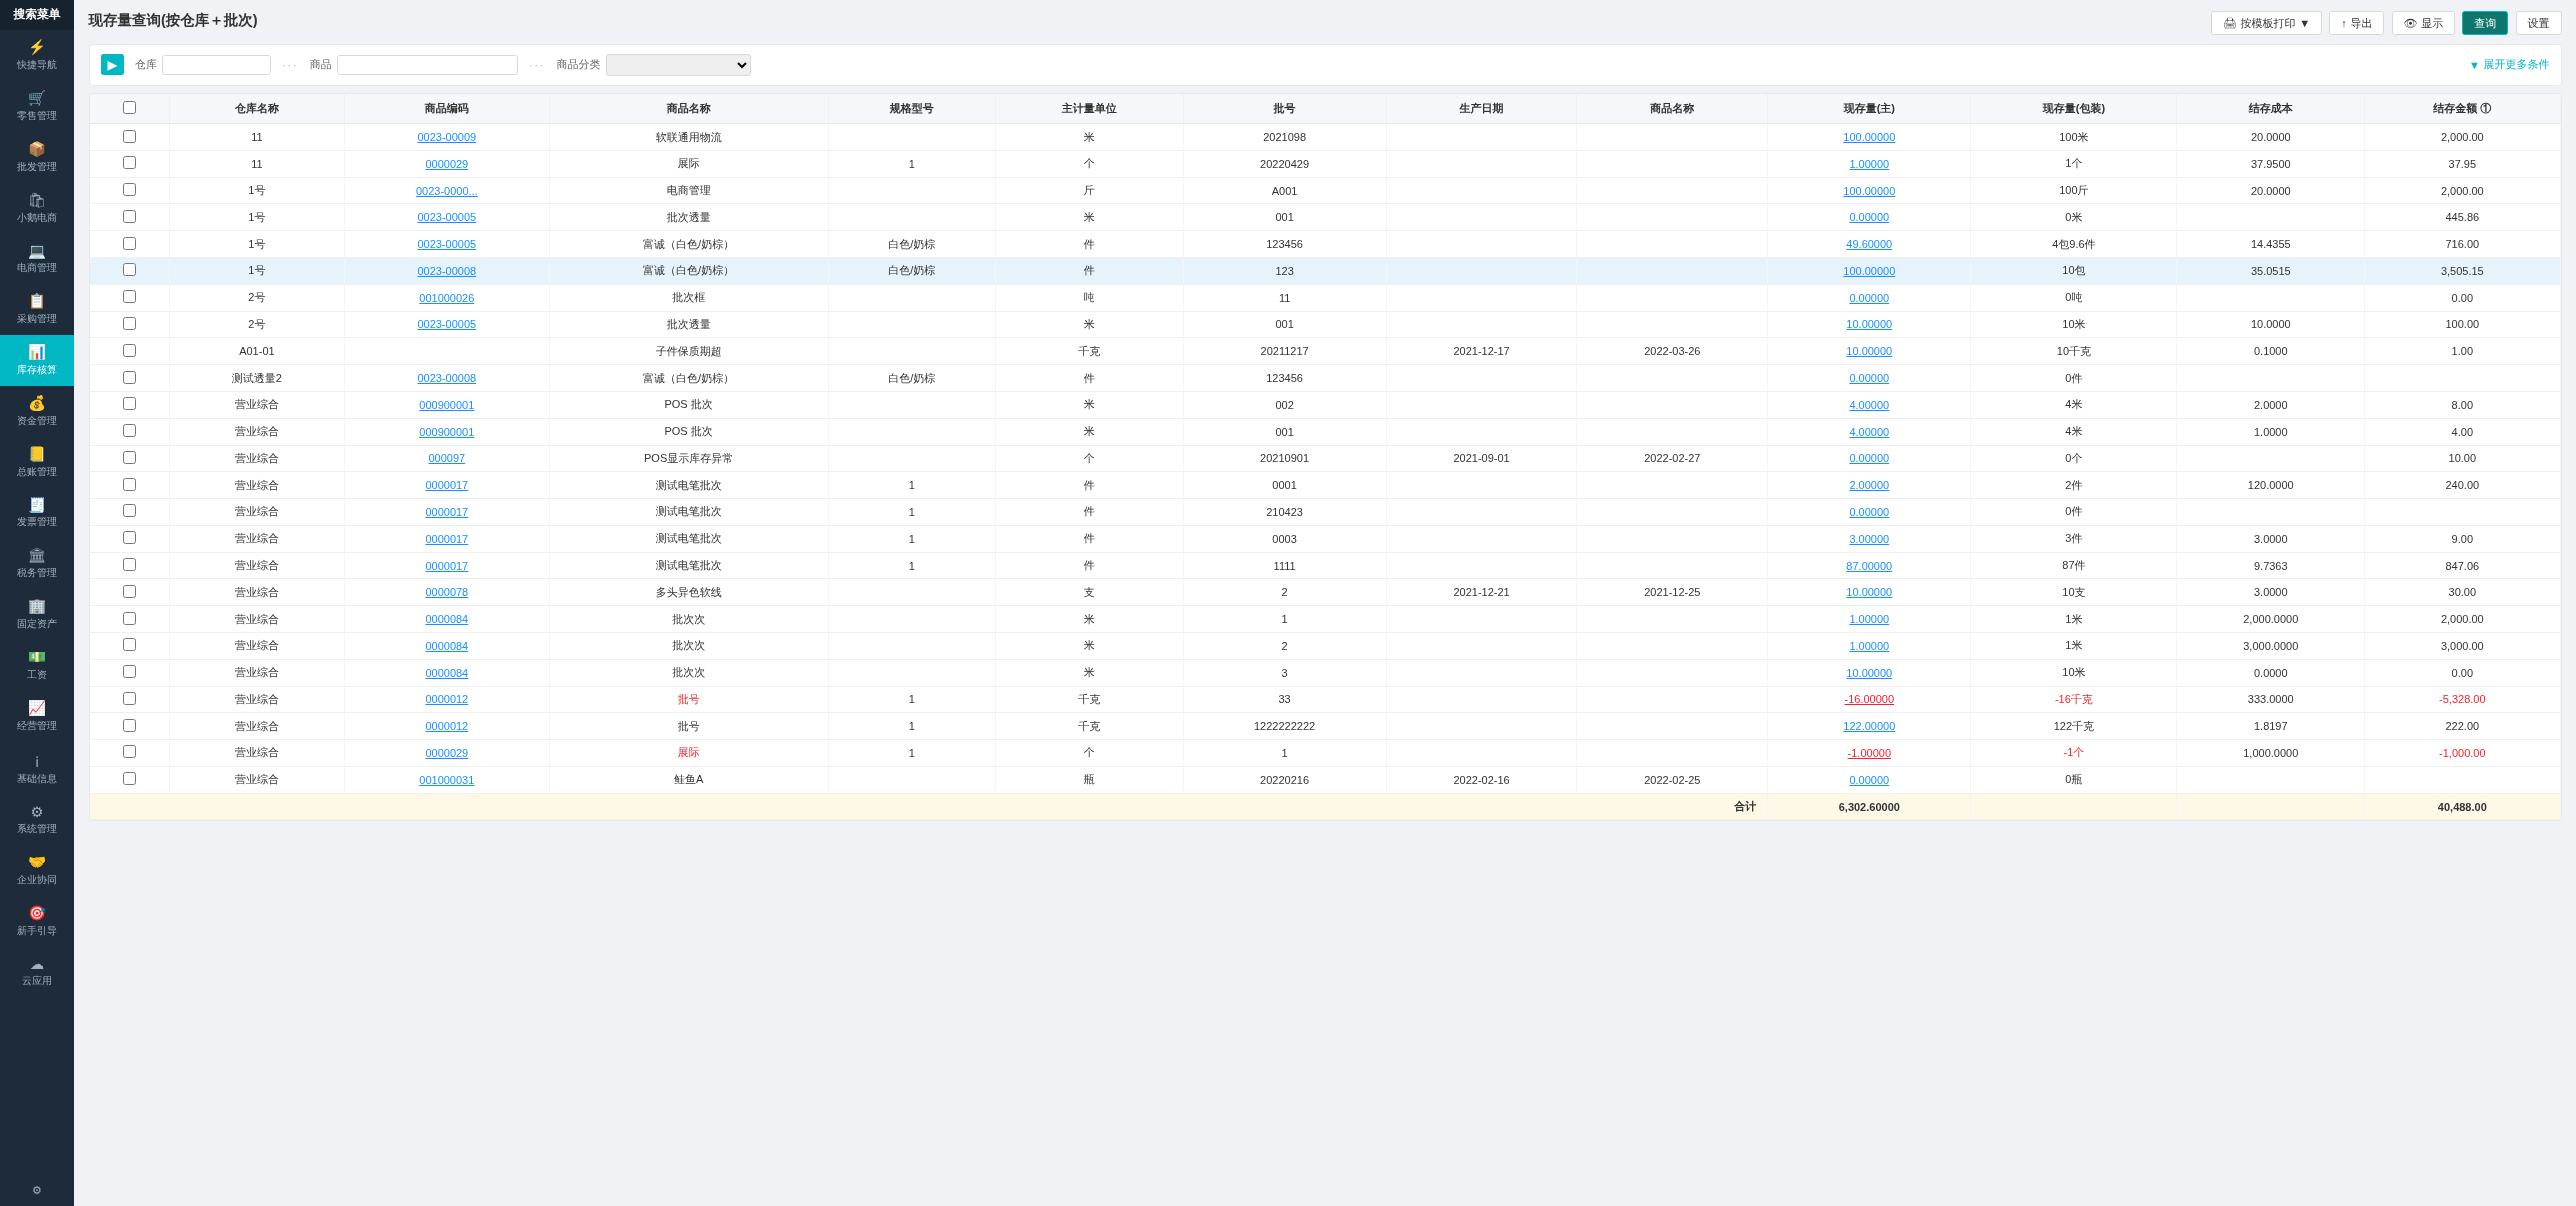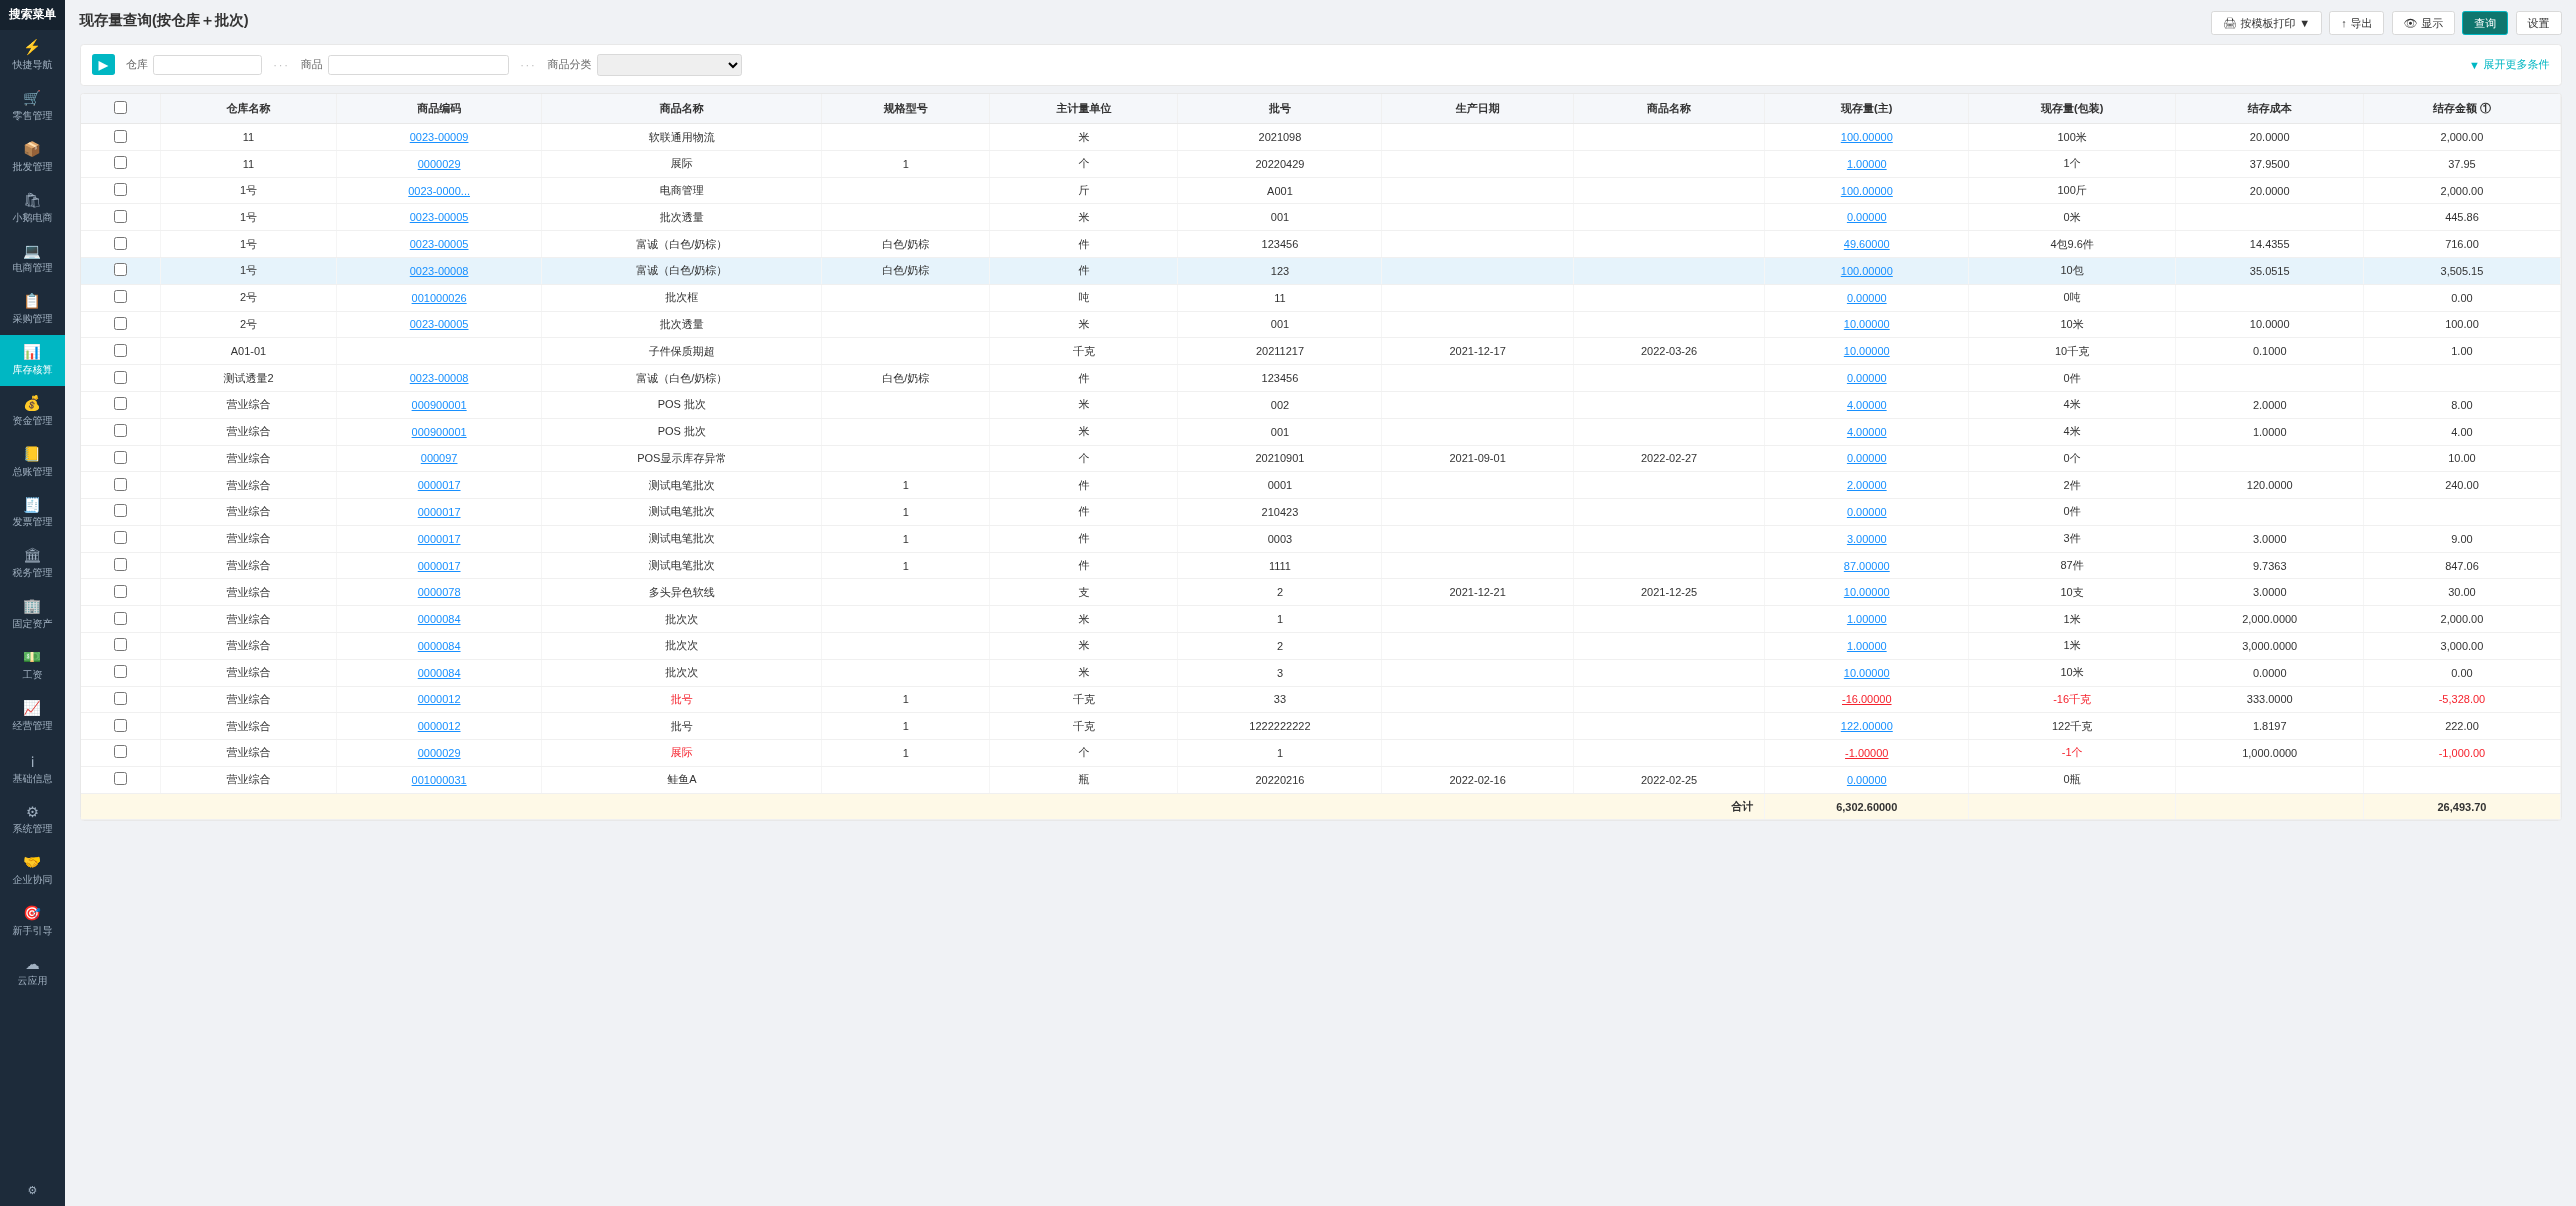--- a/index.html
+++ b/index.html
@@ -1,19 +1,19 @@
 <!DOCTYPE html>
 <html style="font-size:14.5px"><head>
   <meta charset="utf-8">
   <style>
     * { box-sizing: border-box; margin: 0; padding: 0; }
     body { font-family: 'Microsoft YaHei', Arial, sans-serif; font-size: 11px; background: #f0f2f5; display: flex; height: 100vh; overflow: hidden; }
     
     
-    .sidebar { width: 65px; background: #1d2b3a; color: #a0b0c0; display: flex; flex-direction: column; align-items: center; padding-top: 0; flex-shrink: 0; }
+    .sidebar { width: 74px; background: #1d2b3a; color: #a0b0c0; display: flex; flex-direction: column; align-items: center; padding-top: 0; flex-shrink: 0; }
     .sidebar-logo { width: 100%; background: #16222e; padding: 7.2px 0; text-align: center; color: #fff; font-size: 11.8px; font-weight: bold; cursor: pointer; }
     .sidebar-item { width: 100%; text-align: center; padding: 9px 3.6px; cursor: pointer; color: #a0b0c0; font-size: 10px; transition: background 0.2s; }
     .sidebar-item.active { background: #00b7c3; color: #fff; }
     .sidebar-item .icon { font-size: 14.5px; display: block; margin-bottom: 1.8px; }
     .sidebar-bottom { margin-top: auto; width: 100%; text-align: center; padding: 9px 3.6px; color: #a0b0c0; cursor: pointer; }
     
     
     .main { flex: 1; display: flex; flex-direction: column; overflow: hidden; background: #f0f2f5; }
     
     
@@ -598,21 +598,21 @@
               <td></td>
               <td></td>
             </tr>
           </tbody>
         <tfoot>
           <tr class="table-footer">
             <td colspan="9" style="text-align:right;padding-right:11px;">合计</td>
             <td style="color:#333;font-weight:bold;">6,302.60000</td>
             <td></td>
             <td></td>
-            <td style="color:#333;font-weight:bold;">26,493.70</td>
+            <td style="color:#333;font-weight:bold;">40,488.00</td>
           </tr>
         </tfoot>
       </table>
     </div>
 
   </div>
 </div>
 
 
 </body></html>

